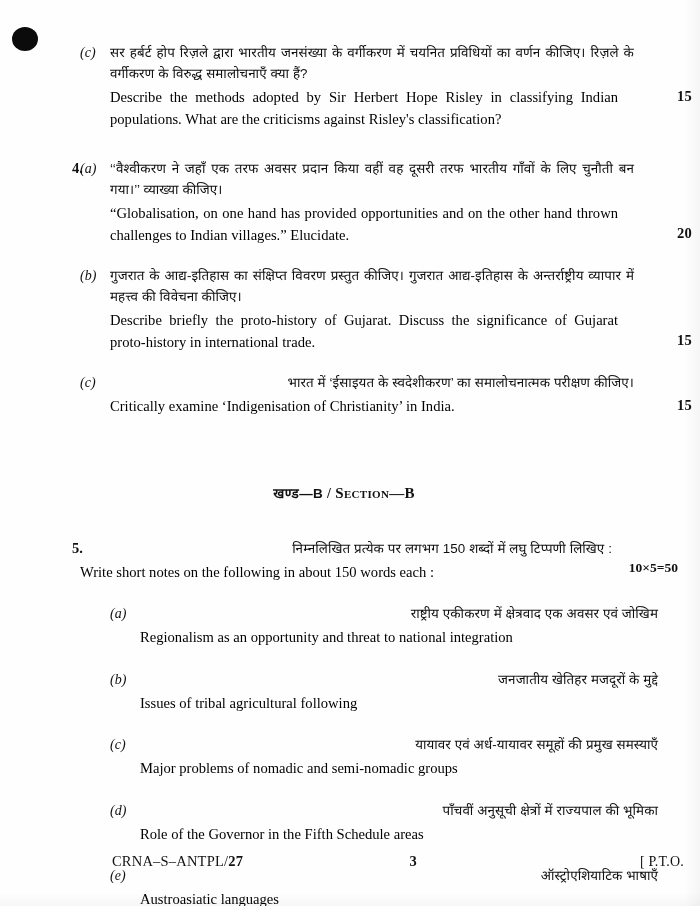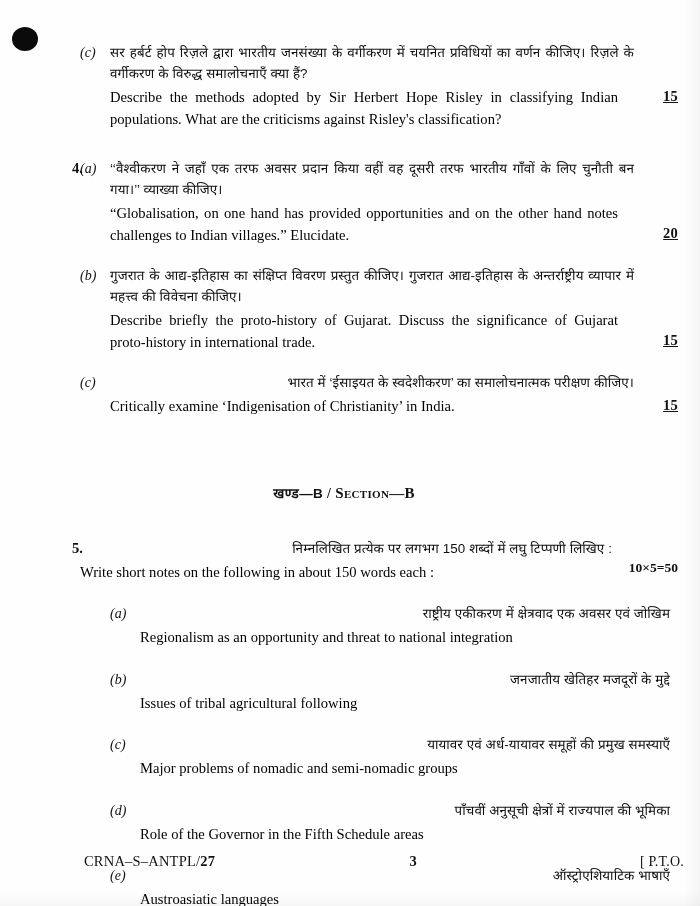--- a/index.html
+++ b/index.html
@@ -76,26 +76,25 @@
     padding-top: 1px;
   }
   .col-body {
     flex: 1 1 auto;
     padding-right: 8px;
   }
   .col-marks {
     width: 58px;
     flex: 0 0 58px;
     text-align: right;
-    padding-right: 22px;
+    padding-right: 8px;
     box-sizing: border-box;
     font-size: 14.5px;
     font-weight: bold;
     letter-spacing: 0.2px;
-    text-decoration: underline;
   }
 
   .hi {
     font-family: "Liberation Sans", "DejaVu Sans", sans-serif;
     font-size: 13.4px;
     line-height: 21px;
     color: #101010;
     letter-spacing: 0.1px;
     text-align: justify;
     text-justify: inter-word;
@@ -171,38 +170,38 @@
   .note-alpha {
     width: 140px;
     flex: 0 0 140px;
     padding-left: 110px;
     box-sizing: border-box;
     font-style: italic;
     font-size: 14px;
     line-height: 20px;
     padding-top: 1px;
   }
-  .note-body { flex: 1 1 auto; padding-right: 30px; }
+  .note-body { flex: 1 1 auto; padding-right: 42px; }
   .note-gap { height: 20px; }
 
   
   .footer {
     position: absolute;
     left: 0;
     bottom: 36px;
     width: 700px;
     display: flex;
     align-items: baseline;
     font-family: "Liberation Serif", "DejaVu Serif", serif;
     font-size: 14.5px;
   }
   .footer-code {
     width: 300px;
     flex: 0 0 300px;
-    padding-left: 84px;
+    padding-left: 112px;
     box-sizing: border-box;
     letter-spacing: 0.2px;
   }
   .footer-code b { font-weight: bold; }
   .footer-page {
     flex: 1 1 auto;
     text-align: center;
     font-weight: bold;
     font-size: 14.5px;
     margin-left: -34px;
@@ -238,21 +237,21 @@
       <div class="col-marks" style="padding-top:46px;">15</div>
     </div>
 
     <div class="blk-gap-lg"></div>
 
     <div class="qrow">
       <div class="col-num">4.</div>
       <div class="col-alpha">(a)</div>
       <div class="col-body">
         <div class="hi">‘‘वैश्वीकरण ने जहाँ एक तरफ अवसर प्रदान किया वहीं वह दूसरी तरफ भारतीय गाँवों के लिए चुनौती बन गया।’’ व्याख्या कीजिए।</div>
-        <div class="en w500">“Globalisation, on one hand has provided opportunities and on the other hand notes challenges to Indian villages.” Elucidate.</div>
+        <div class="en w500">“Globalisation, on one hand has provided opportunities and on the other hand thrown challenges to Indian villages.” Elucidate.</div>
       </div>
       <div class="col-marks" style="padding-top:67px;">20</div>
     </div>
 
     <div class="blk-gap-md"></div>
 
     <div class="qrow">
       <div class="col-num"></div>
       <div class="col-alpha">(b)</div>
       <div class="col-body">

